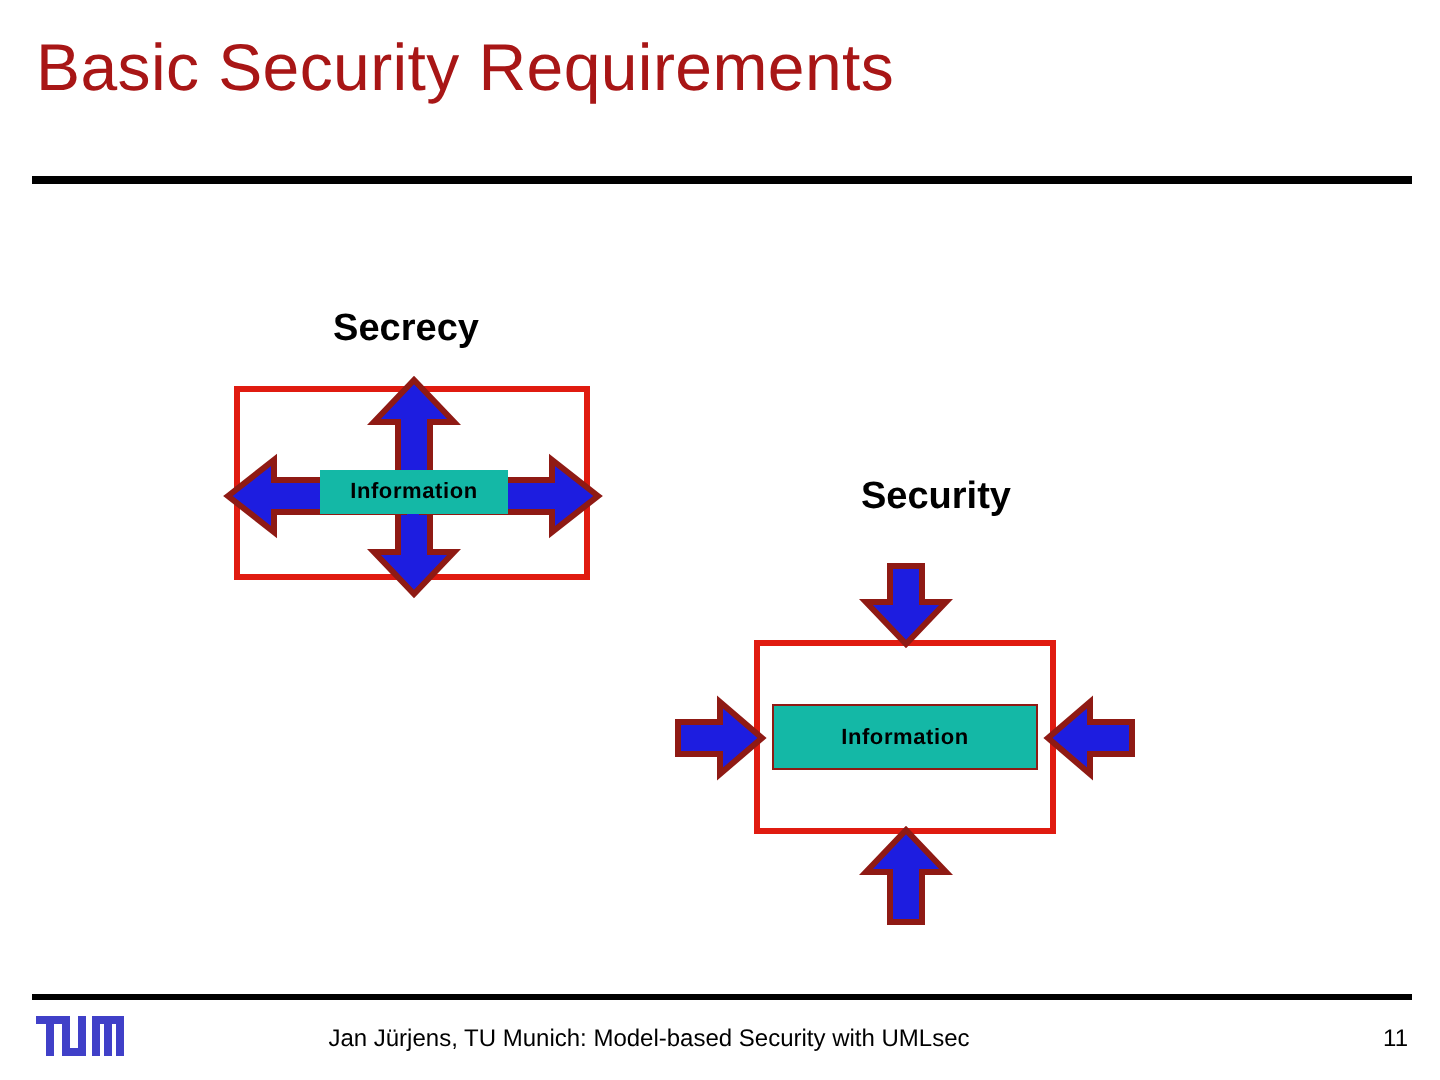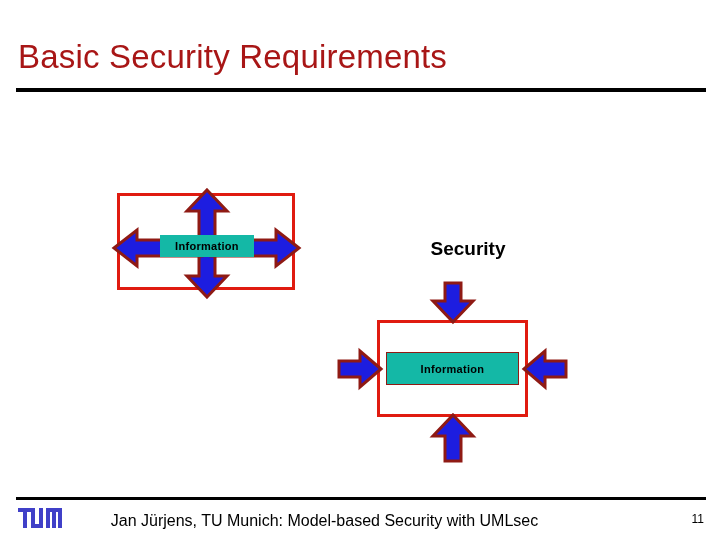--- a/index.html
+++ b/index.html
@@ -12,21 +12,21 @@
     background: #ffffff;
     font-family: "Liberation Sans", sans-serif;
     overflow: hidden;
     position: relative;
   }
 
   
   #slide-title {
     position: absolute;
     left: 18px;
-    top: 38px;
+    top: 15px;
     font-size: 33px;
     font-weight: normal;
     color: #a81616;
     letter-spacing: 0.2px;
     white-space: nowrap;
   }
   #title-rule {
     position: absolute;
     left: 16px;
     top: 88px;
@@ -94,41 +94,42 @@
     top: 508px;
     width: 44px;
     height: 20px;
   }
   #footer-text {
     position: absolute;
     left: 0;
     top: 512px;
     width: 649px;
     text-align: center;
-    font-size: 16px;
+    font-size: 12px;
     color: #000000;
     white-space: nowrap;
   }
   #page-number {
     position: absolute;
     right: 16px;
     top: 512px;
     font-size: 12px;
     color: #000000;
     margin-left: 38px;
   }
 </style>
 </head>
 <body>
 
 <div id="slide-title">Basic Security Requirements</div>
 <div id="title-rule"></div>
 
 <div class="diagram" id="diagram-secrecy" style="left:0px; top:0px; width:360px; height:330px;">
 
+  <div class="diagram-label" style="left:113px; top:154px; width:180px;">Secrecy</div>
 
   <div class="red-box" style="left:117px; top:193px; width:178px; height:97px;"></div>
 
   <svg class="arrow-svg" style="left:186px; top:189px;" width="42" height="60" viewBox="0 0 42 60">
     <polygon points="21,1 41,22 29,22 29,60 13,60 13,22 1,22" fill="#1d1de0" stroke="#8f1a14" stroke-width="3"></polygon>
   </svg>
 
   <svg class="arrow-svg" style="left:186px; top:236px;" width="42" height="62" viewBox="0 0 42 62">
     <polygon points="21,61 41,40 29,40 29,2 13,2 13,40 1,40" fill="#1d1de0" stroke="#8f1a14" stroke-width="3"></polygon>
   </svg>

